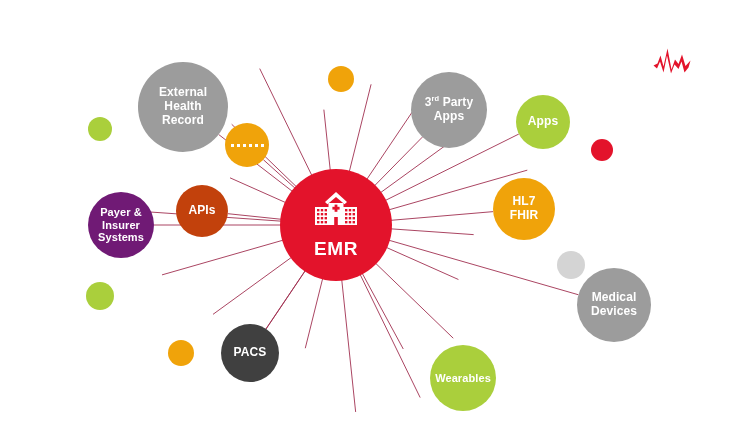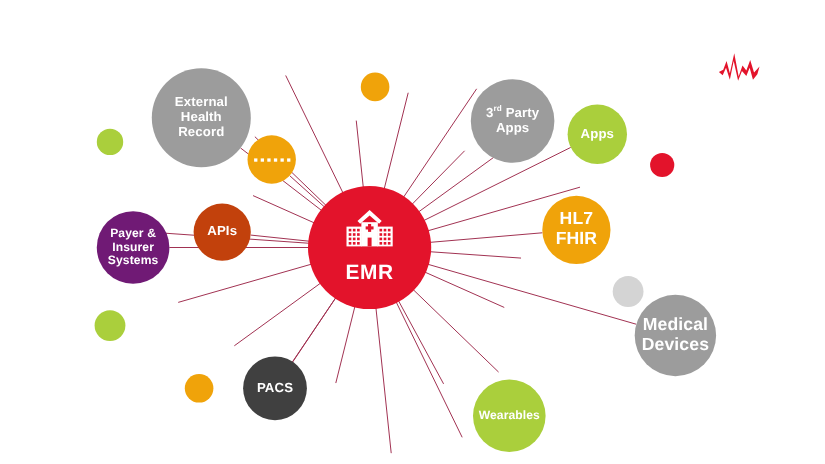--- a/index.html
+++ b/index.html
@@ -174,31 +174,31 @@
     </span>
     <span id="hub-label">EMR</span>
   </div>
 
   <div id="nodes-layer">
       <div class="node" style="width: 90px; height: 90px; left: 138px; top: 62px; background: rgb(156, 156, 156); font-size: 12px;">
         <span class="node-label">External
 Health
 Record</span>
       </div>
-      <div class="node" style="width: 76px; height: 76px; left: 428px; top: 72px; background: rgb(156, 156, 156); font-size: 12px;">
+      <div class="node" style="width: 76px; height: 76px; left: 411px; top: 72px; background: rgb(156, 156, 156); font-size: 12px;">
         <span class="node-label">3<sup>rd</sup> Party<br>Apps</span>
       </div>
       <div class="node" style="width: 54px; height: 54px; left: 516px; top: 95px; background: rgb(170, 207, 60); font-size: 12px;">
         <span class="node-label">Apps</span>
       </div>
-      <div class="node" style="width: 62px; height: 62px; left: 493px; top: 178px; background: rgb(240, 163, 10); font-size: 16px;">
+      <div class="node" style="width: 62px; height: 62px; left: 493px; top: 178px; background: rgb(240, 163, 10); font-size: 12px;">
         <span class="node-label">HL7
 FHIR</span>
       </div>
-      <div class="node" style="width: 74px; height: 74px; left: 577px; top: 268px; background: rgb(156, 156, 156); font-size: 16px;">
+      <div class="node" style="width: 74px; height: 74px; left: 577px; top: 268px; background: rgb(156, 156, 156); font-size: 12px;">
         <span class="node-label">Medical
 Devices</span>
       </div>
       <div class="node" style="width: 66px; height: 66px; left: 386px; top: 345px; background: rgb(170, 207, 60); font-size: 11px; margin-left: 44px;">
         <span class="node-label">Wearables</span>
       </div>
       <div class="node" style="width: 58px; height: 58px; left: 221px; top: 324px; background: #404040; font-size: 12px;">
         <span class="node-label">PACS</span>
       </div>
       <div class="node" style="width: 52px; height: 52px; left: 176px; top: 185px; background: #c2410c; font-size: 12px;">

